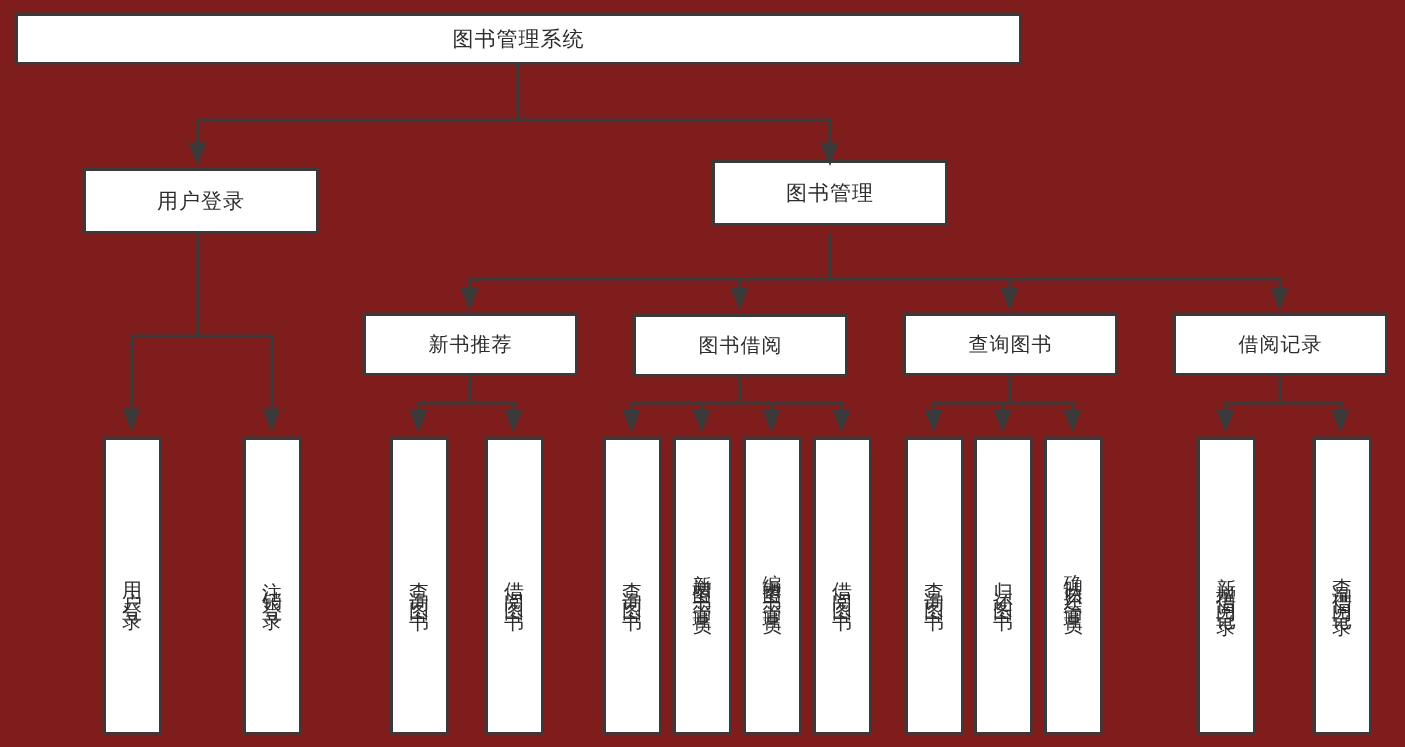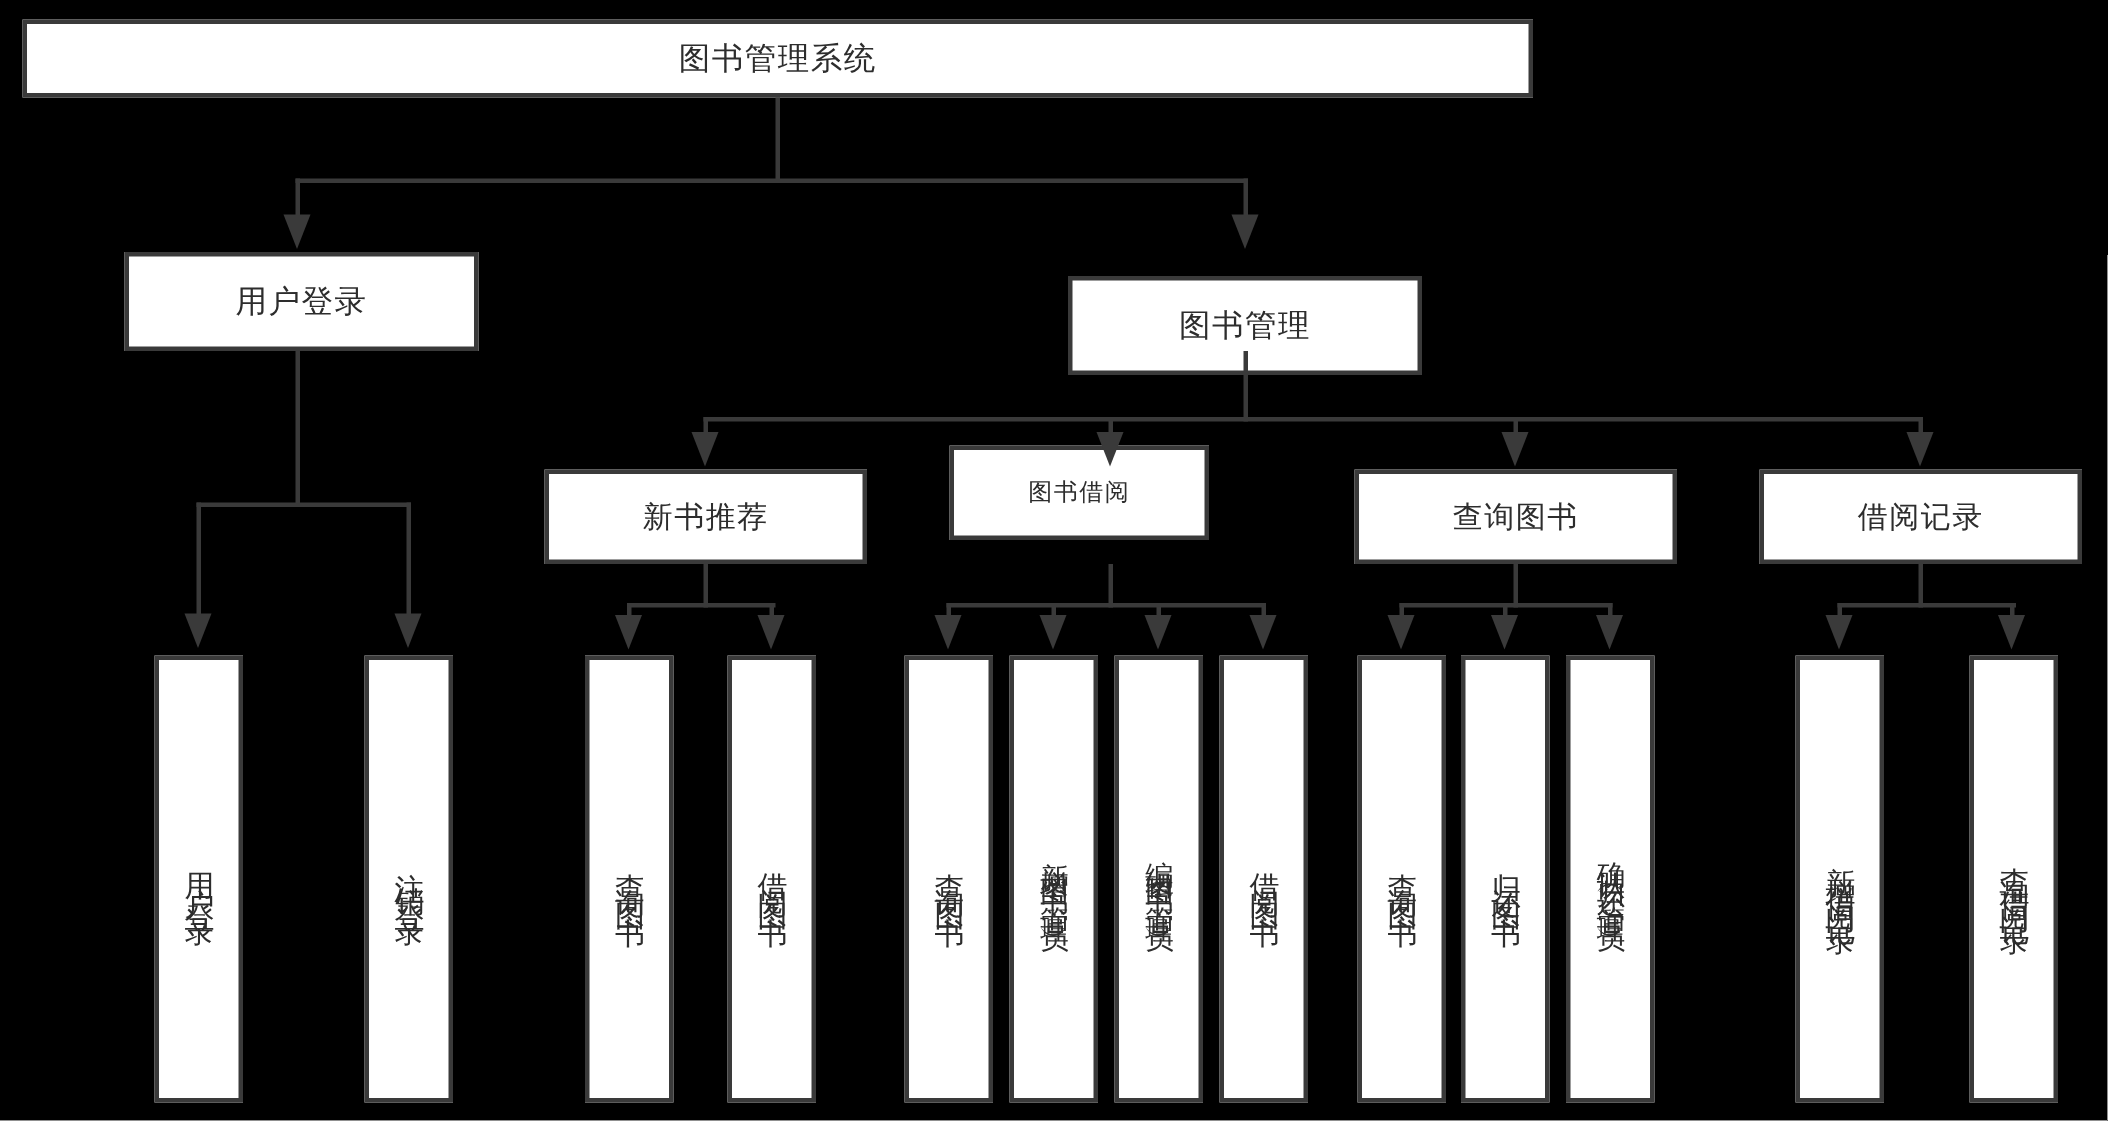--- a/index.html
+++ b/index.html
@@ -1,17 +1,17 @@
 <!DOCTYPE html>
 <html><head>
 <meta charset="utf-8">
 <style>
   html,body{margin:0;padding:0;background:#ffffff;}
   #stage{
-    position:relative;width:1405px;height:747px;background:#000000;overflow:hidden;
+    position:relative;width:1405px;height:747px;background:#7f1d1d;overflow:hidden;
     font-family:Liberation Serif, serif;color:#2d2d2d;
   }
   
   .hbox{
     position:absolute;box-sizing:border-box;background:#ffffff;
     border:3px solid #3a3a3a;display:flex;align-items:center;justify-content:center;
     font-size:21px;letter-spacing:1px;color:#2d2d2d;
   }
   .vbox{
     position:absolute;box-sizing:border-box;background:#ffffff;
@@ -39,28 +39,28 @@
 
 <div id="stage">
 
   <div class="hbox" style="left:15px;top:13px;width:1007px;height:52px;">
     <span>图书管理系统</span>
   </div>
 
   <div class="hbox" style="left:83px;top:168px;width:236px;height:66px;">
     <span>用户登录</span>
   </div>
-  <div class="hbox" style="left:712px;top:184px;width:236px;height:66px;">
+  <div class="hbox" style="left:712px;top:160px;width:236px;height:66px;">
     <span>图书管理</span>
   </div>
 
   <div class="hbox" style="left:363px;top:313px;width:215px;height:63px;font-size:20px;">
     <span>新书推荐</span>
   </div>
-  <div class="hbox" style="left:633px;top:297px;width:173px;height:63px;font-size:16px;">
+  <div class="hbox" style="left:633px;top:314px;width:215px;height:63px;font-size:20px;">
     <span>图书借阅</span>
   </div>
   <div class="hbox" style="left:903px;top:313px;width:215px;height:63px;font-size:20px;">
     <span>查询图书</span>
   </div>
   <div class="hbox" style="left:1173px;top:313px;width:215px;height:63px;font-size:20px;">
     <span>借阅记录</span>
   </div>
 
   <div class="vbox" style="left:103px;">

